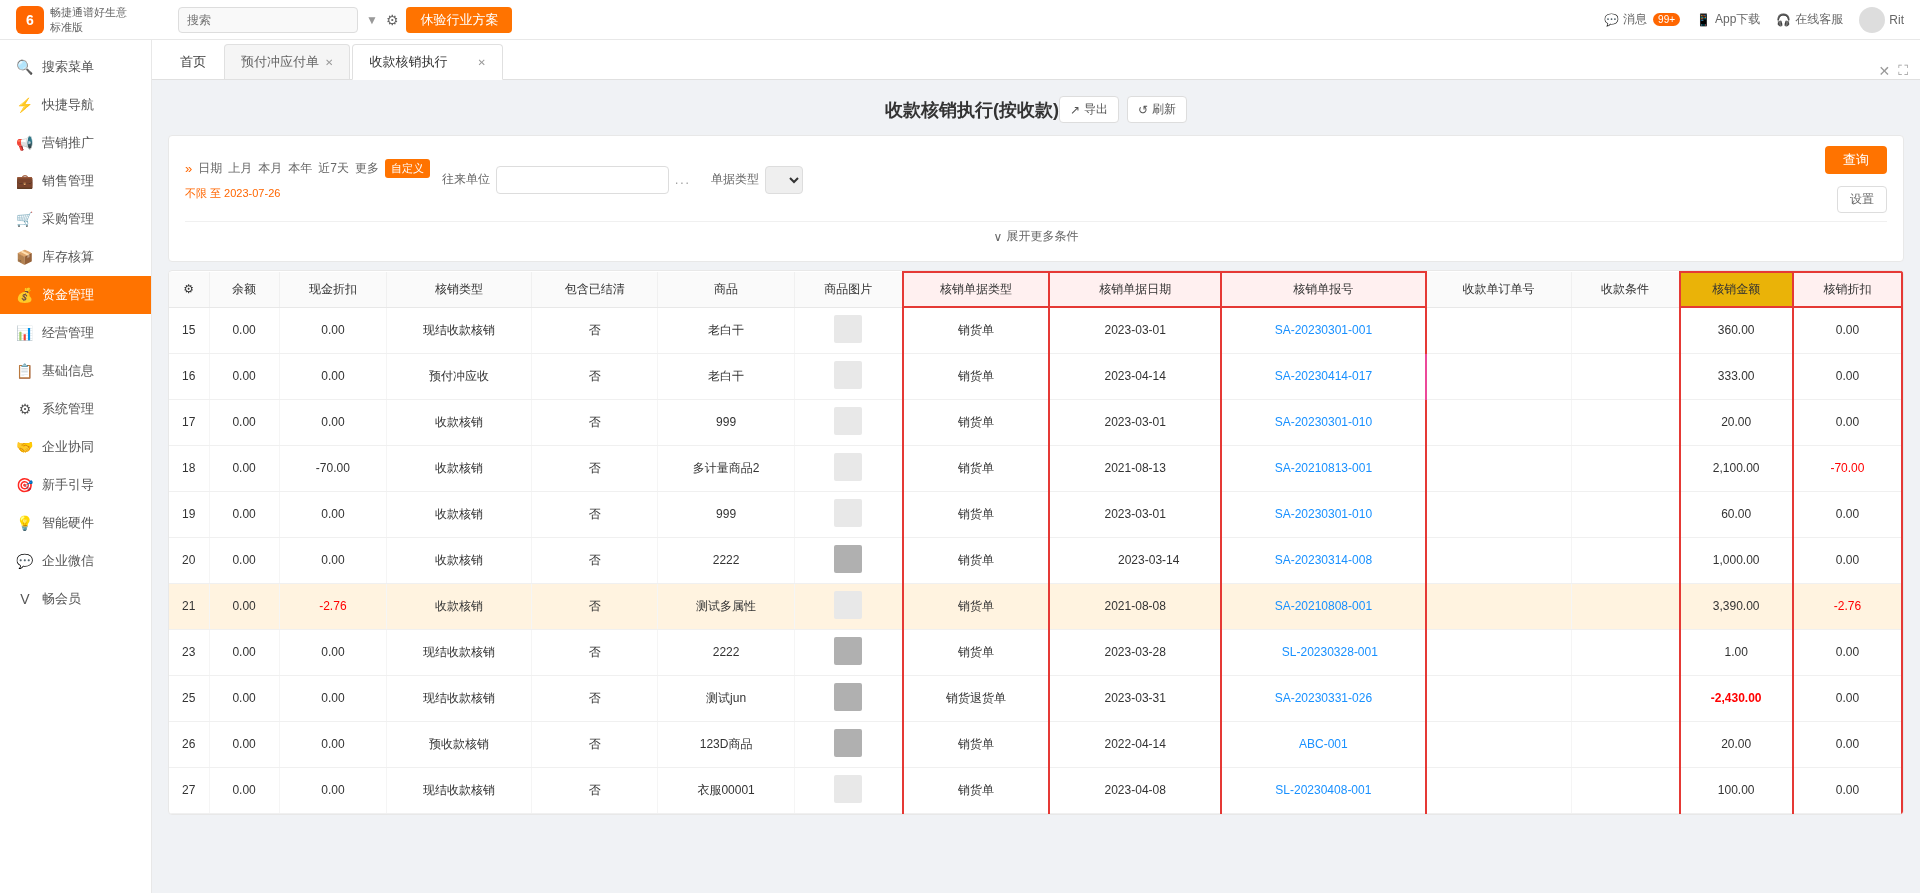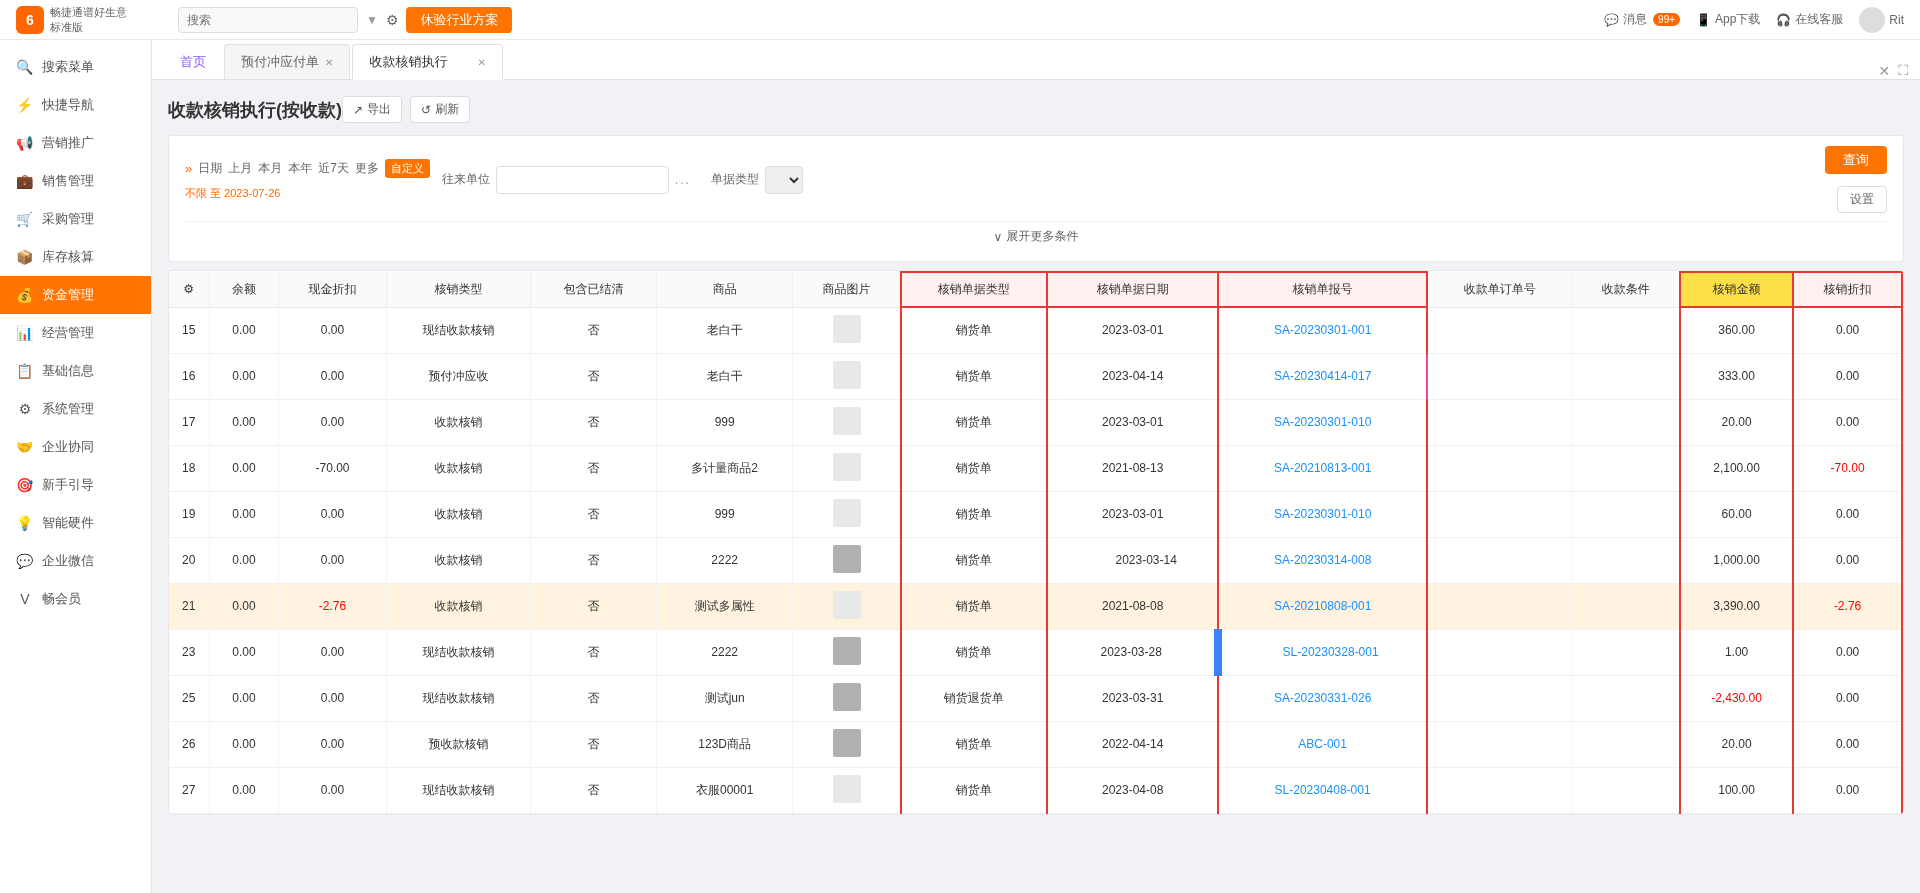--- a/index.html
+++ b/index.html
@@ -28,26 +28,26 @@
     .sidebar-item .s-icon { width: 18px; text-align: center; font-size: 14px; }
 
     
     .main { flex: 1; display: flex; flex-direction: column; overflow: hidden; background: #f0f2f5; }
 
     
     .tabs { height: 40px; background: #fff; display: flex; align-items: flex-end; padding: 0 12px; border-bottom: 1px solid #e0e0e0; gap: 2px; }
     .tab { padding: 8px 16px; border: 1px solid #e0e0e0; border-bottom: none; border-radius: 4px 4px 0 0; background: #f5f5f5; cursor: pointer; font-size: 13px; color: #666; display: flex; align-items: center; gap: 6px; }
     .tab.active { background: #fff; color: #333; border-bottom: 1px solid #fff; margin-bottom: -1px; z-index: 1; gap: 30px; }
     .tab .close-x { color: #999; font-size: 10px; }
-    .tab-home { border: none; background: transparent; color: #8b5cf6; }
+    .tab-home { border: none; background: transparent; color: #404040; }
     .tab-actions { margin-left: auto; display: flex; align-items: center; gap: 8px; color: #999; font-size: 14px; }
 
     
     .page-content { flex: 1; overflow: auto; padding: 16px; }
-    .page-header { display: flex; align-items: center; justify-content: flex-start; margin-bottom: 12px; }
+    .page-header { display: flex; align-items: center; justify-content: center; margin-bottom: 12px; }
     .page-title { font-size: 18px; font-weight: bold; color: #333; }
     .header-actions { display: flex; gap: 8px; }
     .action-btn { display: flex; align-items: center; gap: 4px; padding: 4px 10px; border: 1px solid #ddd; border-radius: 4px; background: #fff; cursor: pointer; color: #555; font-size: 12px; }
 
     
     .filter-bar { background: #fff; border: 1px solid #e8e8e8; border-radius: 4px; padding: 10px 16px; margin-bottom: 8px; }
     .filter-row { display: flex; align-items: center; gap: 12px; }
     .filter-label { color: #666; font-size: 12px; white-space: nowrap; }
     .date-opt { color: #666; font-size: 12px; cursor: pointer; }
     .date-opt.active-custom { background: #ff7300; color: #fff; padding: 2px 6px; border-radius: 3px; font-size: 11px; }
@@ -266,21 +266,21 @@
               <th>现金折扣</th>
               <th>核销类型</th>
               <th>包含已结清</th>
               <th>商品</th>
               <th>商品图片</th>
               <th style="border:2px solid #e53935;background:#fff0f0;">核销单据类型</th>
               <th style="border:2px solid #e53935;background:#fff0f0;">核销单据日期</th>
               <th style="border:2px solid #e53935;background:#fff0f0;">核销单报号</th>
               <th>收款单订单号</th>
               <th>收款条件</th>
-              <th style="border:2px solid #e53935;background:#fde047;">核销金额</th>
+              <th style="border:2px solid #e53935;background:#eab308;">核销金额</th>
               <th style="border:2px solid #e53935;background:#fff0f0;">核销折扣</th>
             </tr>
           </thead>
           <tbody id="table-body">
           <tr>
       <td>15</td>
       <td>0.00</td>
       <td style="">0.00</td>
       <td>现结收款核销</td>
       <td>否</td>
@@ -393,40 +393,40 @@
               <tr>
       <td>23</td>
       <td>0.00</td>
       <td style="">0.00</td>
       <td>现结收款核销</td>
       <td>否</td>
       <td>2222</td>
       <td><span class="img-thumb" style="background:#b0b0b0;"></span></td>
       <td style="border-left:2px solid #e53935;border-right:2px solid #e53935;">销货单</td>
       <td style="border-left:2px solid #e53935;border-right:2px solid #e53935;">2023-03-28</td>
-      <td style="border-left:8px solid #3b82f6;border-right:2px solid #e53935;padding-left:23px;"><a class="link-text">SL-20230328-001</a></td>
+      <td style="border-left:2px solid #3b82f6;border-right:2px solid #e53935;padding-left:23px;"><a class="link-text">SL-20230328-001</a></td>
       <td></td>
       <td></td>
       <td style="border-left:2px solid #e53935;border-right:2px solid #e53935;">1.00</td>
       <td style="border-left:2px solid #e53935;border-right:2px solid #e53935;">0.00</td>
     </tr>
               <tr>
       <td>25</td>
       <td>0.00</td>
       <td style="">0.00</td>
       <td>现结收款核销</td>
       <td>否</td>
       <td>测试jun</td>
       <td><span class="img-thumb" style="background:#b0b0b0;"></span></td>
       <td style="border-left:2px solid #e53935;border-right:2px solid #e53935;">销货退货单</td>
       <td style="border-left:2px solid #e53935;border-right:2px solid #e53935;">2023-03-31</td>
       <td style="border-left:2px solid #e53935;border-right:2px solid #e53935;"><a class="link-text">SA-20230331-026</a></td>
       <td></td>
       <td></td>
-      <td style="border-left:2px solid #e53935;border-right:2px solid #e53935;color:#f00;">-2,430.00</td>
+      <td style="border-left:2px solid #e53935;border-right:2px solid #e53935;color:#f00;font-weight:bold;">-2,430.00</td>
       <td style="border-left:2px solid #e53935;border-right:2px solid #e53935;">0.00</td>
     </tr>
               <tr>
       <td>26</td>
       <td>0.00</td>
       <td style="">0.00</td>
       <td>预收款核销</td>
       <td>否</td>
       <td>123D商品</td>
       <td><span class="img-thumb" style="background:#b0b0b0;"></span></td>

